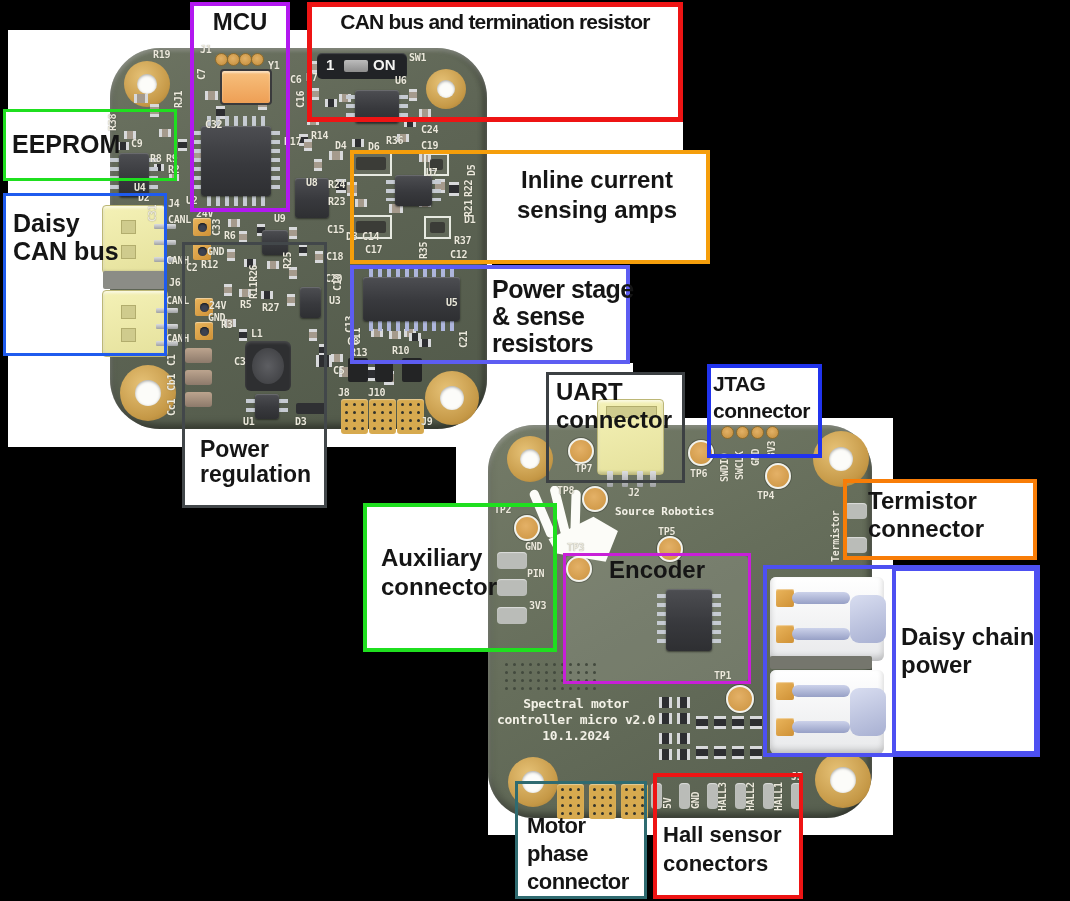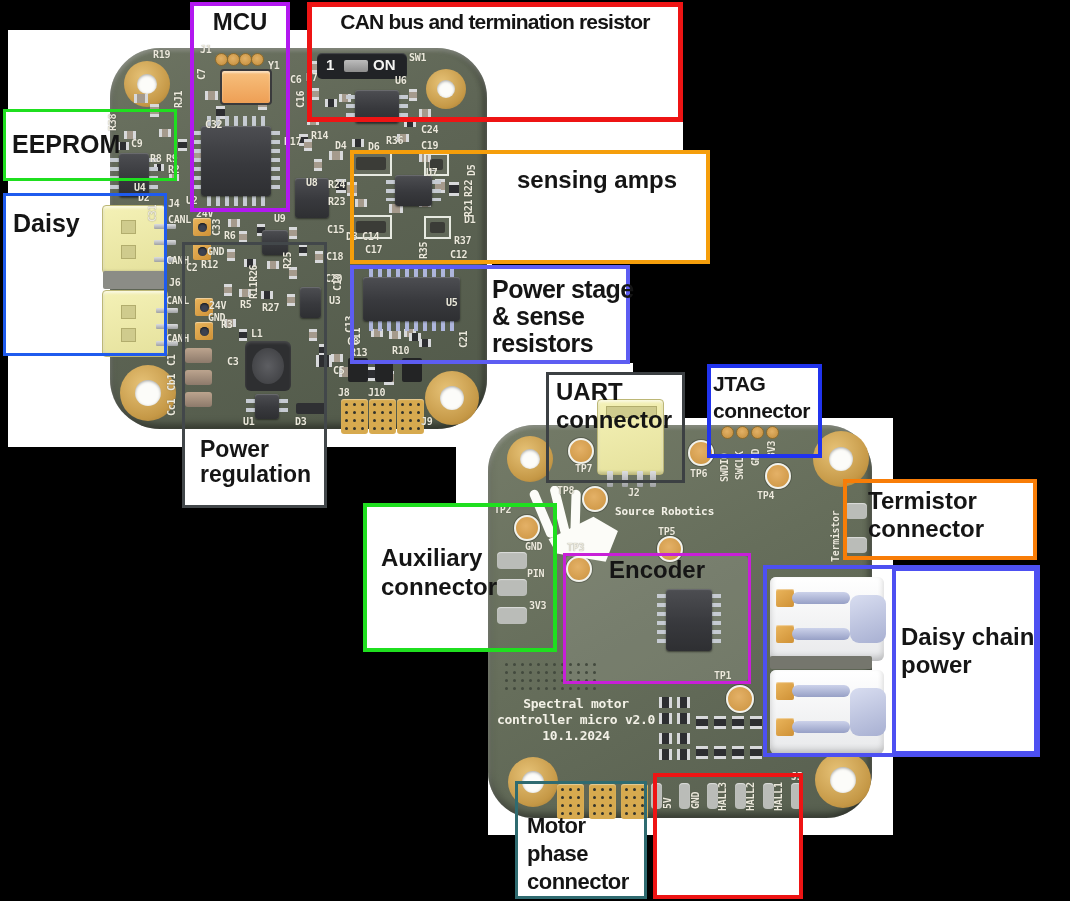--- a/index.html
+++ b/index.html
@@ -763,21 +763,21 @@
       <div class="silk" style="left: 328px; top: 179px; position: absolute;">R24</div>
       <div class="silk" style="left: 328px; top: 196px; position: absolute;">R23</div>
       <div class="silk" style="left: 274px; top: 213px; position: absolute;">U9</div>
       <div class="silk" style="left: 240px; top: 299px; position: absolute;">R5</div>
       <div class="silk" style="left: 262px; top: 302px; position: absolute;">R27</div>
       <div class="silk" style="left: 329px; top: 295px; position: absolute;">U3</div>
       <div class="silk" style="left: 327px; top: 224px; position: absolute;">C15</div>
       <div class="silk" style="left: 326px; top: 251px; position: absolute;">C18</div>
       <div class="silk" style="left: 325px; top: 273px; position: absolute;">C20</div>
       <div class="silk" style="left: 251px; top: 328px; position: absolute;">L1</div>
-      <div class="silk" style="left: 227px; top: 356px; position: absolute;">C3</div>
+      <div class="silk" style="left: 234px; top: 356px; position: absolute;">C3</div>
       <div class="silk" style="left: 346px; top: 231px; position: absolute;">D8</div>
       <div class="silk" style="left: 362px; top: 231px; position: absolute;">C14</div>
       <div class="silk" style="left: 365px; top: 244px; position: absolute;">C17</div>
       <div class="silk" style="left: 454px; top: 235px; position: absolute;">R37</div>
       <div class="silk" style="left: 426px; top: 167px; position: absolute;">U7</div>
       <div class="silk" style="left: 464px; top: 214px; position: absolute;">D1</div>
       <div class="silk" style="left: 450px; top: 249px; position: absolute;">C12</div>
       <div class="silk" style="left: 446px; top: 297px; position: absolute;">U5</div>
       <div class="silk" style="left: 347px; top: 336px; position: absolute;">C8</div>
       <div class="silk" style="left: 350px; top: 347px; position: absolute;">R13</div>
@@ -859,22 +859,24 @@
         <div>MCU</div>
       </div>
       <div class="albl center" style="left: 312px; top: 10px; width: 366px; height: 30px; position: absolute; font-size: 21px; line-height: 24px; letter-spacing: -0.8px;">
         <div>CAN bus and termination resistor</div>
       </div>
       <div class="albl" style="left: 12px; top: 131px; width: 150px; height: 28px; position: absolute; font-size: 25px; line-height: 27px;">
         <div>EEPROM</div>
       </div>
       <div class="albl" style="left: 13px; top: 209px; width: 148px; height: 88px; position: absolute; font-size: 25px; line-height: 28px;">
         <div>Daisy</div>
+        <div>CAN bus</div>
       </div>
       <div class="albl center" style="left: 487px; top: 165px; width: 220px; height: 62px; position: absolute; font-size: 24px; line-height: 30px;">
+        <div>Inline current</div>
         <div>sensing amps</div>
       </div>
       <div class="albl" style="left: 492px; top: 276px; width: 134px; height: 84px; position: absolute; font-size: 25px; line-height: 27px; letter-spacing: -0.5px;">
         <div>Power stage</div>
         <div>&amp; sense</div>
         <div>resistors</div>
       </div>
       <div class="albl" style="left: 200px; top: 437px; width: 126px; height: 52px; position: absolute; font-size: 23px; line-height: 25px;">
         <div>Power</div>
         <div>regulation</div>
@@ -900,14 +902,18 @@
       </div>
       <div class="albl" style="left: 381px; top: 543px; width: 160px; height: 58px; position: absolute; font-size: 24px; line-height: 29px;">
         <div>Auxiliary</div>
         <div>connector</div>
       </div>
       <div class="albl" style="left: 527px; top: 812px; width: 118px; height: 85px; position: absolute; font-size: 22px; line-height: 28px; letter-spacing: -0.5px;">
         <div>Motor</div>
         <div>phase</div>
         <div>connector</div>
       </div>
+      <div class="albl" style="left: 663px; top: 820px; width: 138px; height: 58px; position: absolute; font-size: 22px; line-height: 29px;">
+        <div>Hall sensor</div>
+        <div>conectors</div>
+      </div>
     </div>
 </div>
 
 </body></html>

